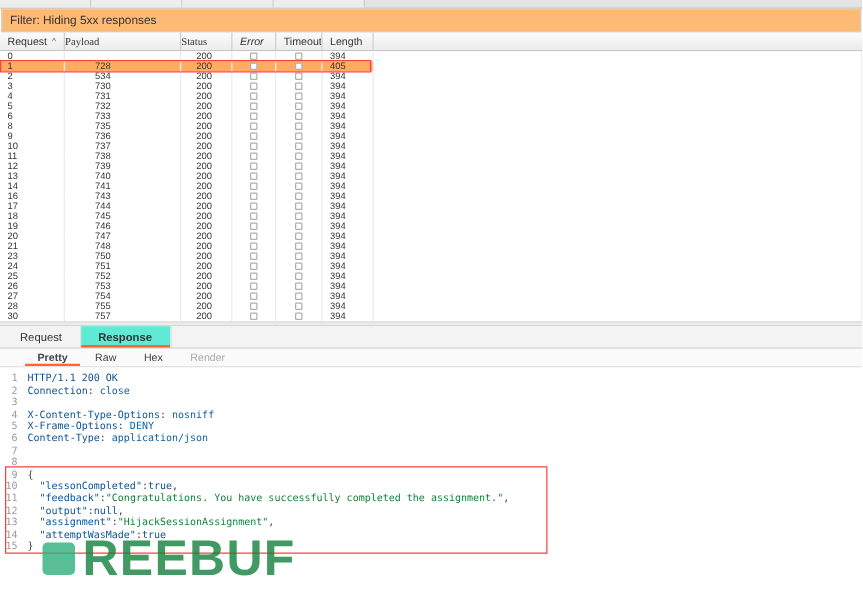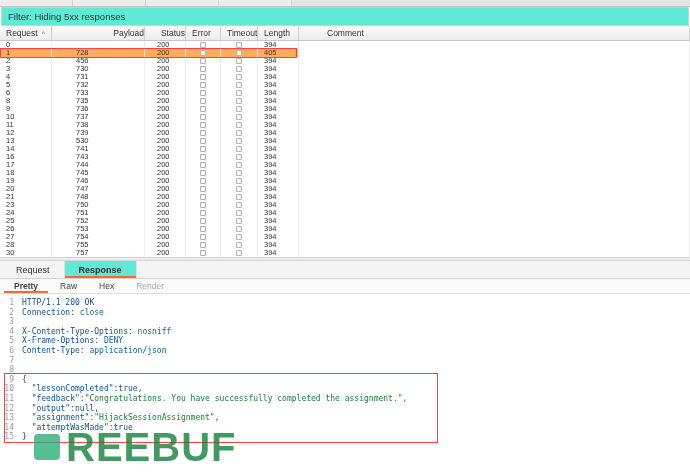--- a/index.html
+++ b/index.html
@@ -5,32 +5,32 @@
   html,body{margin:0;padding:0;}
   body{
     width:690px;height:472px;position:relative;overflow:hidden;
     background:#ffffff;color:#333;
     font-family:"Liberation Sans",sans-serif;
   }
   
   .top-strip{height:7px;background:#e4e4e4;border-bottom:1px solid #c2c2c2;box-sizing:border-box;display:flex;}
   .top-strip .stub{width:72px;border-right:1px solid #cfcfcf;background:#ededed;}
   
-  .filter-bar{height:19px;box-sizing:border-box;border:1px solid #cfcfcf;margin:0 1px;background:#5eead4;
+  .filter-bar{height:19px;box-sizing:border-box;border:1px solid #cfcfcf;margin:0 1px;background:#fdba74;
     display:flex;align-items:center;padding:0 6px;font-size:9.5px;color:#333;}
   
   .thead{height:15px;display:flex;box-sizing:border-box;background:linear-gradient(#fbfbfb,#ececec);
     border-bottom:1px solid #c6c6c6;font-size:8.5px;color:#333;}
   .thead .hc{box-sizing:border-box;border-right:1px solid #cfcfcf;display:flex;align-items:center;padding-left:6px;overflow:hidden;white-space:nowrap;}
-  .thead .hc.center{justify-content:flex-end;padding-left:0;}
+  .thead .hc.center{justify-content:flex-start;padding-left:0;font-family:Liberation Serif, serif;}
   .sort{margin-left:4px;font-size:7px;color:#666;}
   .w-req{width:52px;flex:none;}
   .w-pay{width:93px;flex:none;}
   .w-status{width:41px;flex:none;}
-  .w-err{width:35px;flex:none;}
+  .w-err{width:35px;flex:none;font-style:italic;}
   .w-to{width:37px;flex:none;}
   .w-len{width:41px;flex:none;}
   .w-com{flex:1;}
   
   .rows{position:relative;height:216px;overflow:hidden;font-size:7.5px;background:#fff;}
   .trow{display:flex;height:8px;line-height:8px;}
   .trow .c{box-sizing:border-box;border-right:1px solid #ececec;overflow:hidden;white-space:nowrap;}
   .c.w-req{padding-left:6px;}
   .c.w-pay{padding-left:24px;}
   .c.w-status{padding-left:12px;}
@@ -41,21 +41,21 @@
   .trow.selected .c.w-com{background:#fff;}
   .row-annot{position:absolute;left:0;top:7px;width:297px;height:10px;border:1px solid #ff4040;
     box-sizing:border-box;pointer-events:none;z-index:3;}
   
   .splitter{height:4px;background:#ececec;border-top:1px solid #d5d5d5;border-bottom:1px solid #d5d5d5;box-sizing:border-box;}
   
   .etabs{height:18px;display:flex;background:#f3f3f3;border-bottom:1px solid #d0d0d0;box-sizing:border-box;padding-left:2px;}
   .etab{padding:0 14px;display:flex;align-items:center;font-size:9px;color:#333;border-right:1px solid #e0e0e0;}
   .etab.sel{background:#5eead4;font-weight:bold;box-shadow:inset 0 -2px 0 #ff6633;}
   
-  .vtabs{height:15px;display:flex;align-items:stretch;background:#fafafa;border-bottom:1px solid #ddd;box-sizing:border-box;padding-left:4px;gap:2px;}
+  .vtabs{height:15px;display:flex;align-items:stretch;background:#fafafa;border-bottom:1px solid #ddd;box-sizing:border-box;padding-left:20px;gap:2px;}
   .vtab{padding:0 10px;font-size:8.5px;color:#444;display:flex;align-items:center;}
   .vtab.sel{font-weight:bold;box-shadow:inset 0 -2px 0 #ff6633;}
   .vtab.dim{color:#aaa;}
   
   .resp{position:relative;height:178px;background:#fff;padding-top:4px;box-sizing:border-box;
     font-family:"DejaVu Sans Mono",monospace;font-size:8px;}
   .rline{display:flex;height:9.6px;line-height:9.6px;}
   .lnum{width:14px;text-align:right;color:#9a9a9a;flex:none;}
   .lbody{margin-left:8px;white-space:pre;}
   .seg-status-line{color:#0b5394;}
@@ -99,23 +99,20 @@
   </div>
   <div class="hc w-err">
     <span>Error</span>
   </div>
   <div class="hc w-to">
     <span>Timeout</span>
   </div>
   <div class="hc w-len">
     <span>Length</span>
   </div>
-  <div class="hc w-com" style="padding-left:28px;">
-    <span>Comment</span>
-  </div>
 </div>
 
 <div class="rows">
   <div class="row-annot"></div>
 <div class="trow">
     <div class="c w-req">0</div>
     <div class="c w-pay"></div>
     <div class="c w-status">200</div>
     <div class="c w-err">
         <span class="cb"></span>
@@ -134,21 +131,21 @@
         <span class="cb"></span>
       </div>
     <div class="c w-to">
         <span class="cb"></span>
       </div>
     <div class="c w-len">405</div>
     <div class="c w-com"></div>
   </div>
     <div class="trow">
     <div class="c w-req">2</div>
-    <div class="c w-pay">456</div>
+    <div class="c w-pay">534</div>
     <div class="c w-status">200</div>
     <div class="c w-err">
         <span class="cb"></span>
       </div>
     <div class="c w-to">
         <span class="cb"></span>
       </div>
     <div class="c w-len">394</div>
     <div class="c w-com"></div>
   </div>
@@ -264,21 +261,21 @@
         <span class="cb"></span>
       </div>
     <div class="c w-to">
         <span class="cb"></span>
       </div>
     <div class="c w-len">394</div>
     <div class="c w-com"></div>
   </div>
     <div class="trow">
     <div class="c w-req">13</div>
-    <div class="c w-pay">530</div>
+    <div class="c w-pay">740</div>
     <div class="c w-status">200</div>
     <div class="c w-err">
         <span class="cb"></span>
       </div>
     <div class="c w-to">
         <span class="cb"></span>
       </div>
     <div class="c w-len">394</div>
     <div class="c w-com"></div>
   </div>

